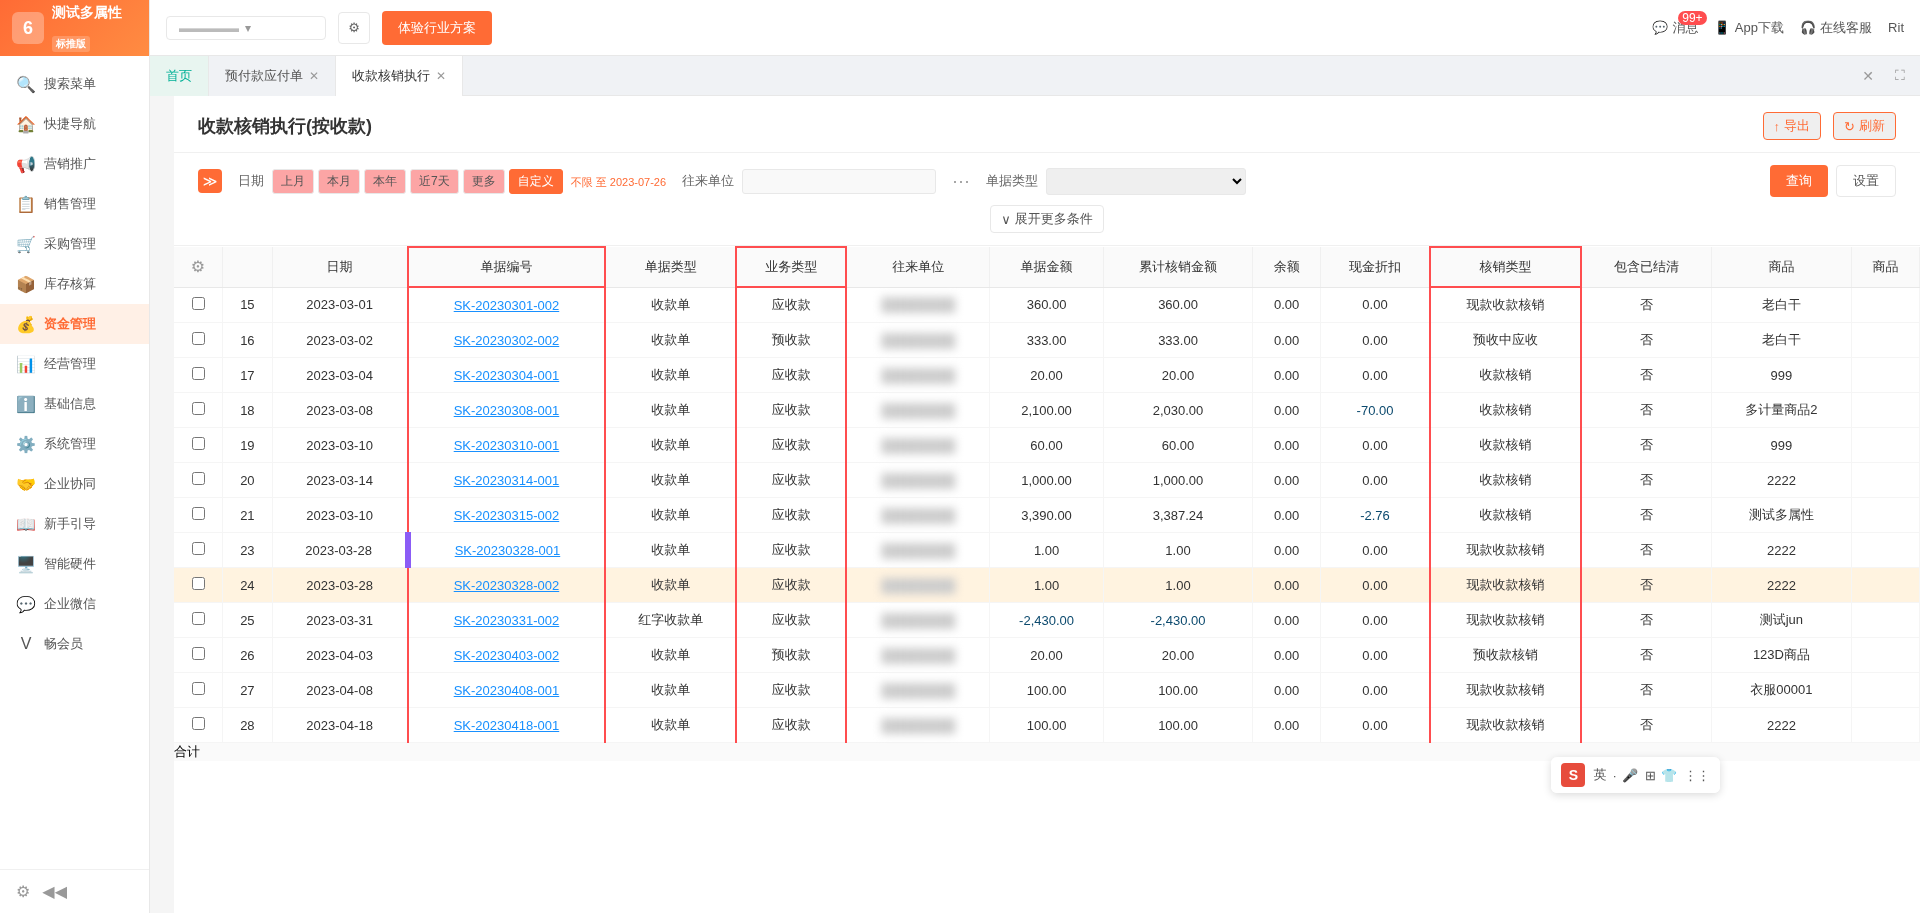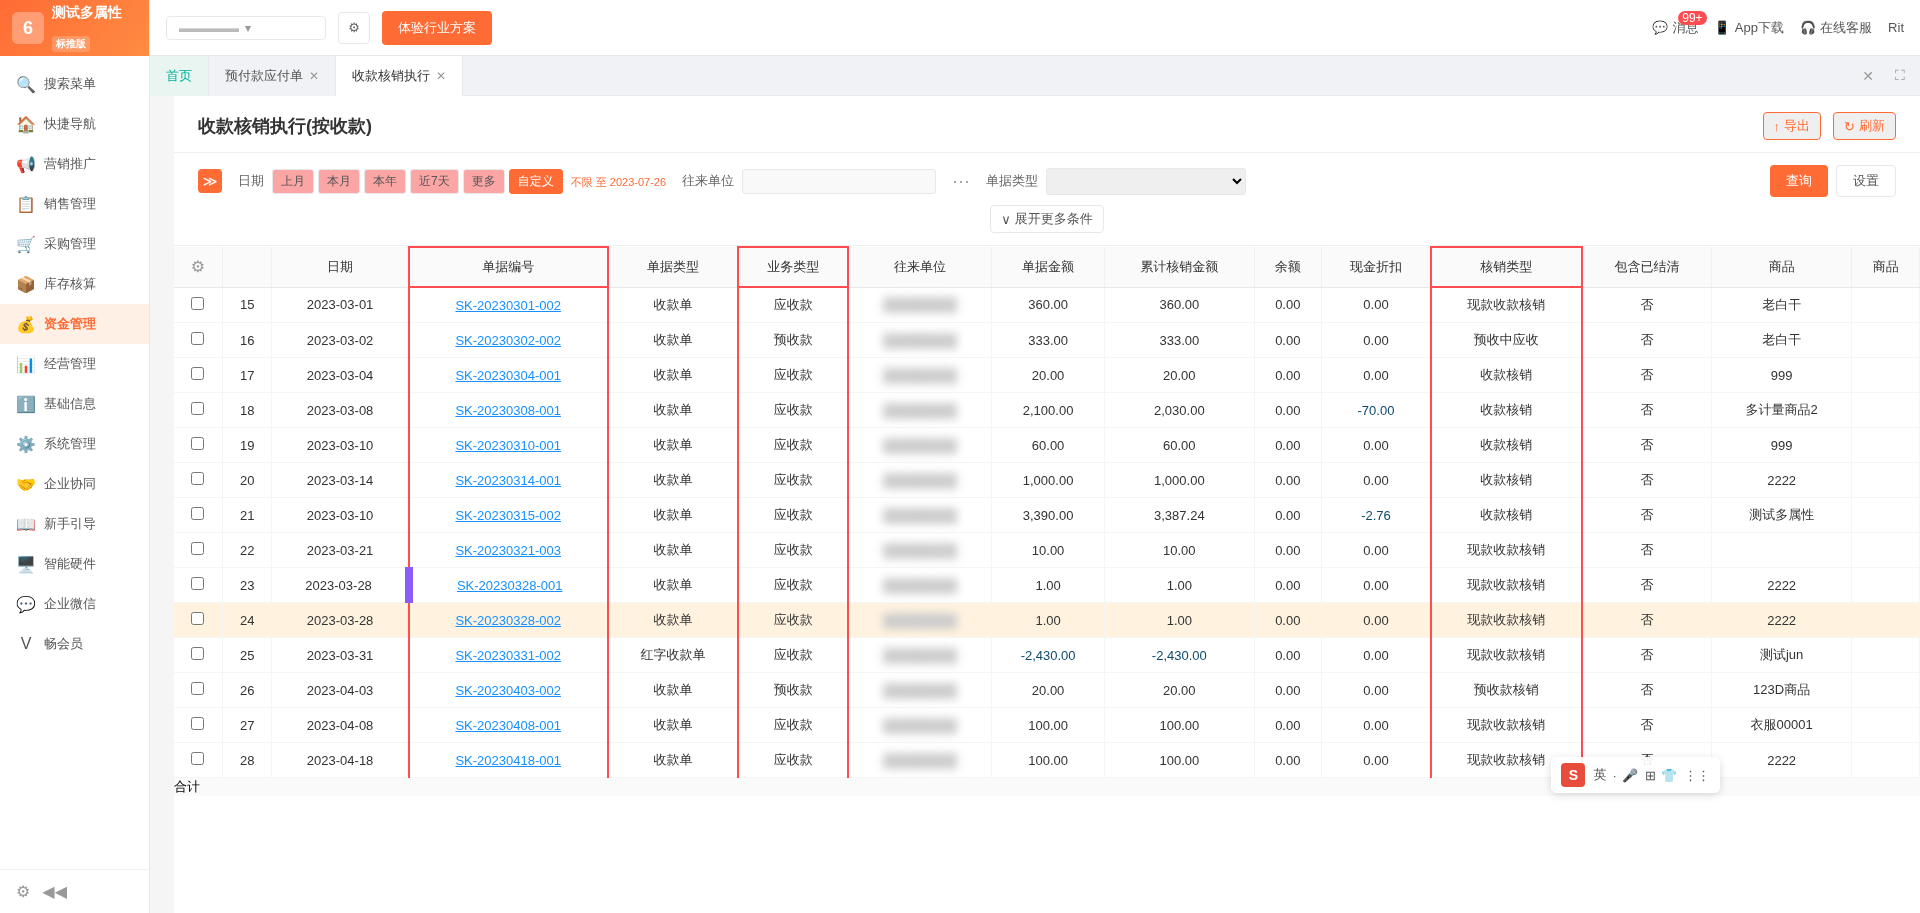--- a/index.html
+++ b/index.html
@@ -409,40 +409,23 @@
       <td class="">3,387.24</td>
       <td>0.00</td>
       <td class="red-text">-2.76</td>
       <td style="border-left:2px solid #ff4d4f; border-right:2px solid #ff4d4f;">收款核销</td>
       <td>否</td>
       <td>测试多属性</td>
       <td></td>
     </tr>
             <tr>
       <td><input type="checkbox" style=""></td>
-      <td>22</td>
-      <td>2023-03-21</td>
-      <td style="border-left:2px solid #ff4d4f; border-right:2px solid #ff4d4f;"><span class="link-text">SK-20230321-003</span></td>
-      <td>收款单</td>
-      <td style="border-left:2px solid #ff4d4f; border-right:2px solid #ff4d4f;">应收款</td>
-      <td><span class="blurred">████████</span></td>
-      <td class="">10.00</td>
-      <td class="">10.00</td>
-      <td>0.00</td>
-      <td class="">0.00</td>
-      <td style="border-left:2px solid #ff4d4f; border-right:2px solid #ff4d4f;">现款收款核销</td>
-      <td>否</td>
-      <td></td>
-      <td></td>
-    </tr>
-            <tr>
-      <td><input type="checkbox" style=""></td>
       <td>23</td>
       <td>2023-03-28</td>
-      <td style="border-left:8px solid #8b5cf6; border-right:2px solid #ff4d4f;"><span class="link-text">SK-20230328-001</span></td>
+      <td style="border-left:6px solid #8b5cf6; border-right:2px solid #ff4d4f;"><span class="link-text">SK-20230328-001</span></td>
       <td>收款单</td>
       <td style="border-left:2px solid #ff4d4f; border-right:2px solid #ff4d4f;">应收款</td>
       <td><span class="blurred">████████</span></td>
       <td class="">1.00</td>
       <td class="">1.00</td>
       <td>0.00</td>
       <td class="">0.00</td>
       <td style="border-left:2px solid #ff4d4f; border-right:2px solid #ff4d4f;">现款收款核销</td>
       <td>否</td>
       <td>2222</td>

